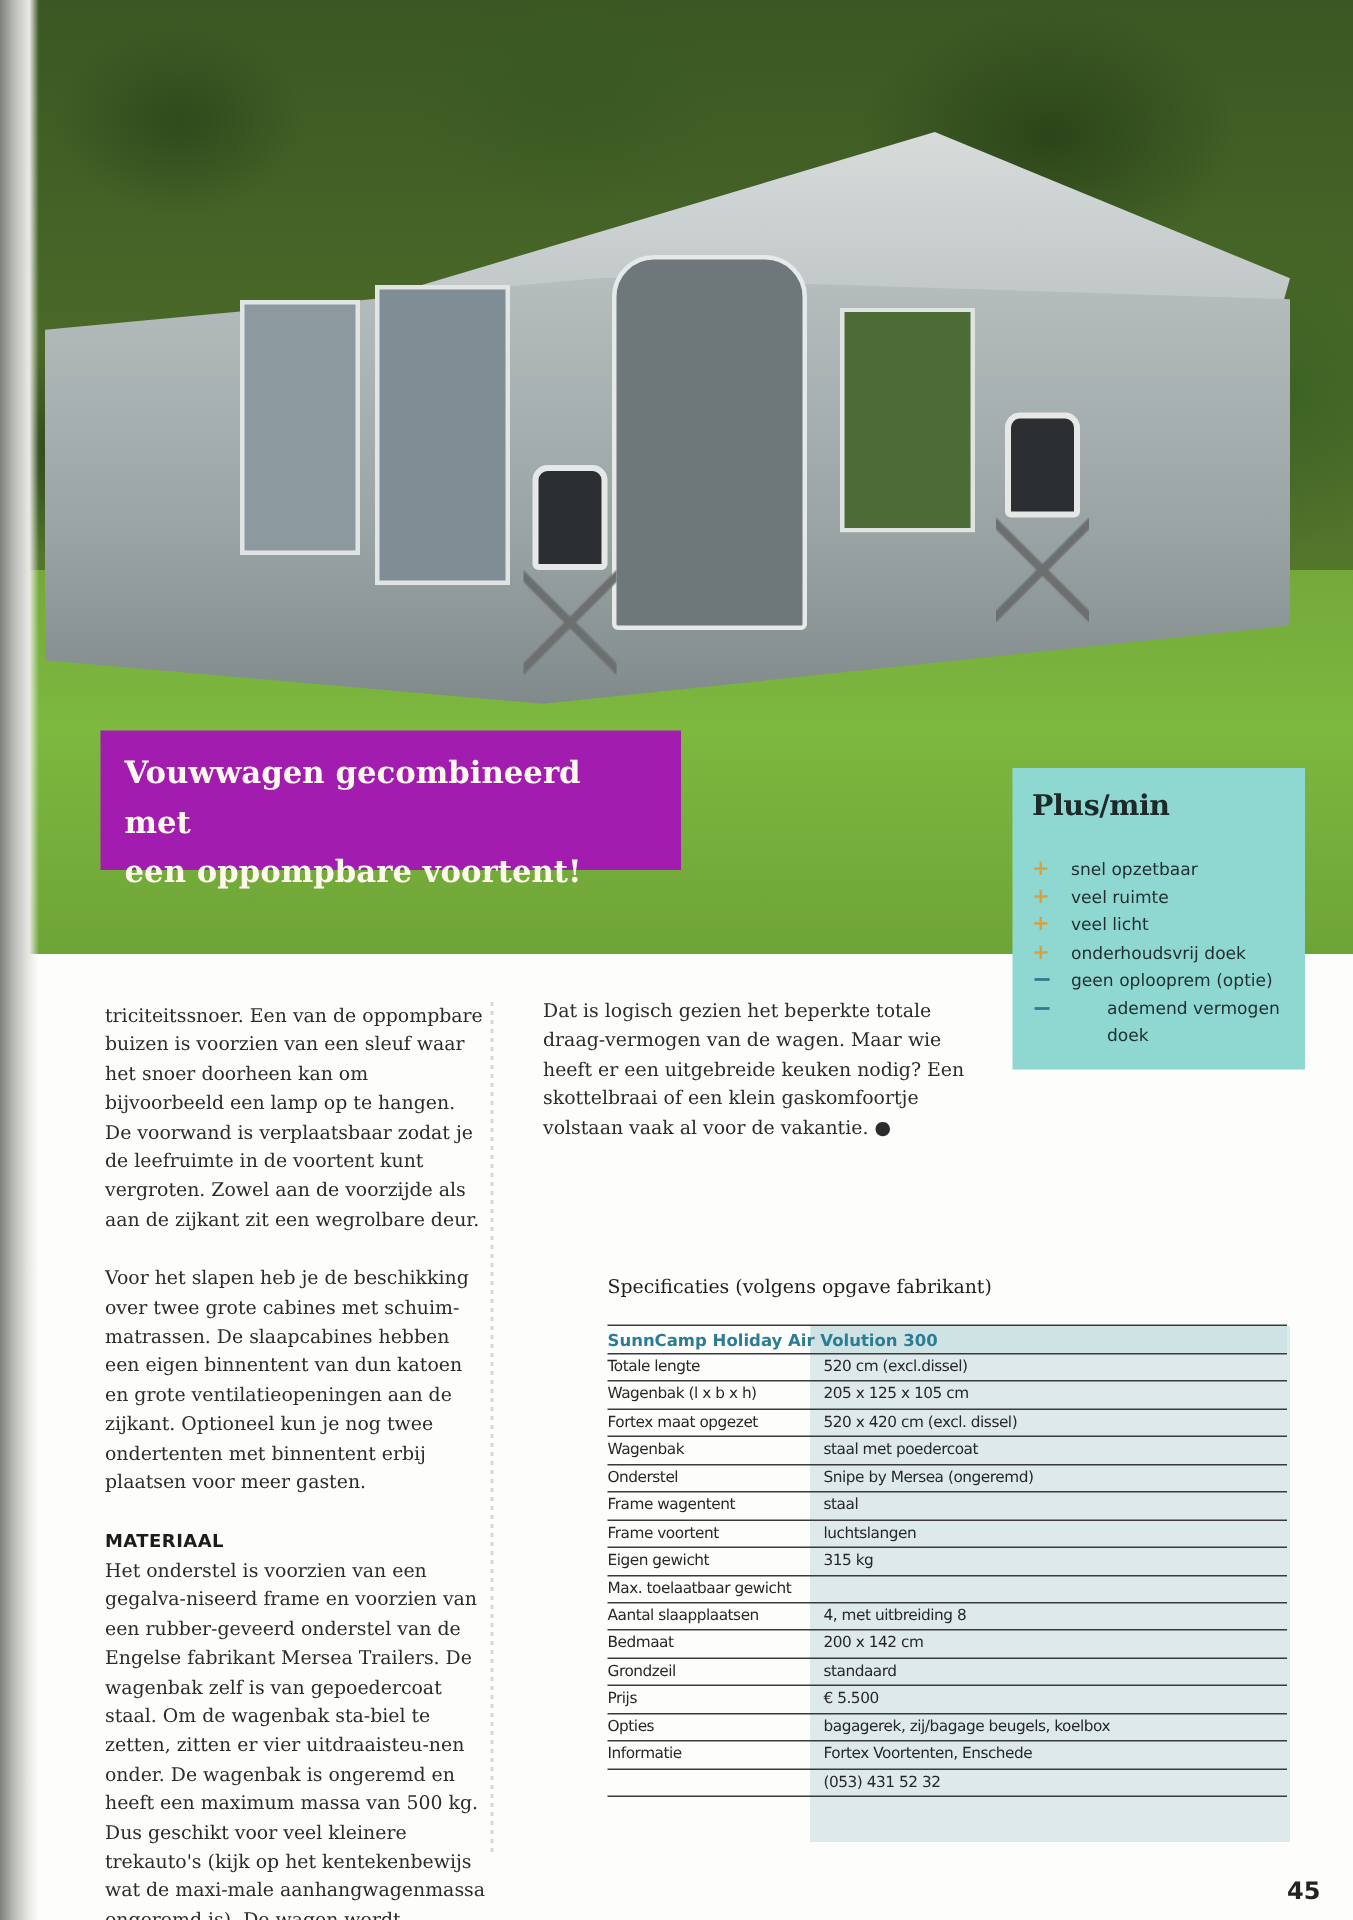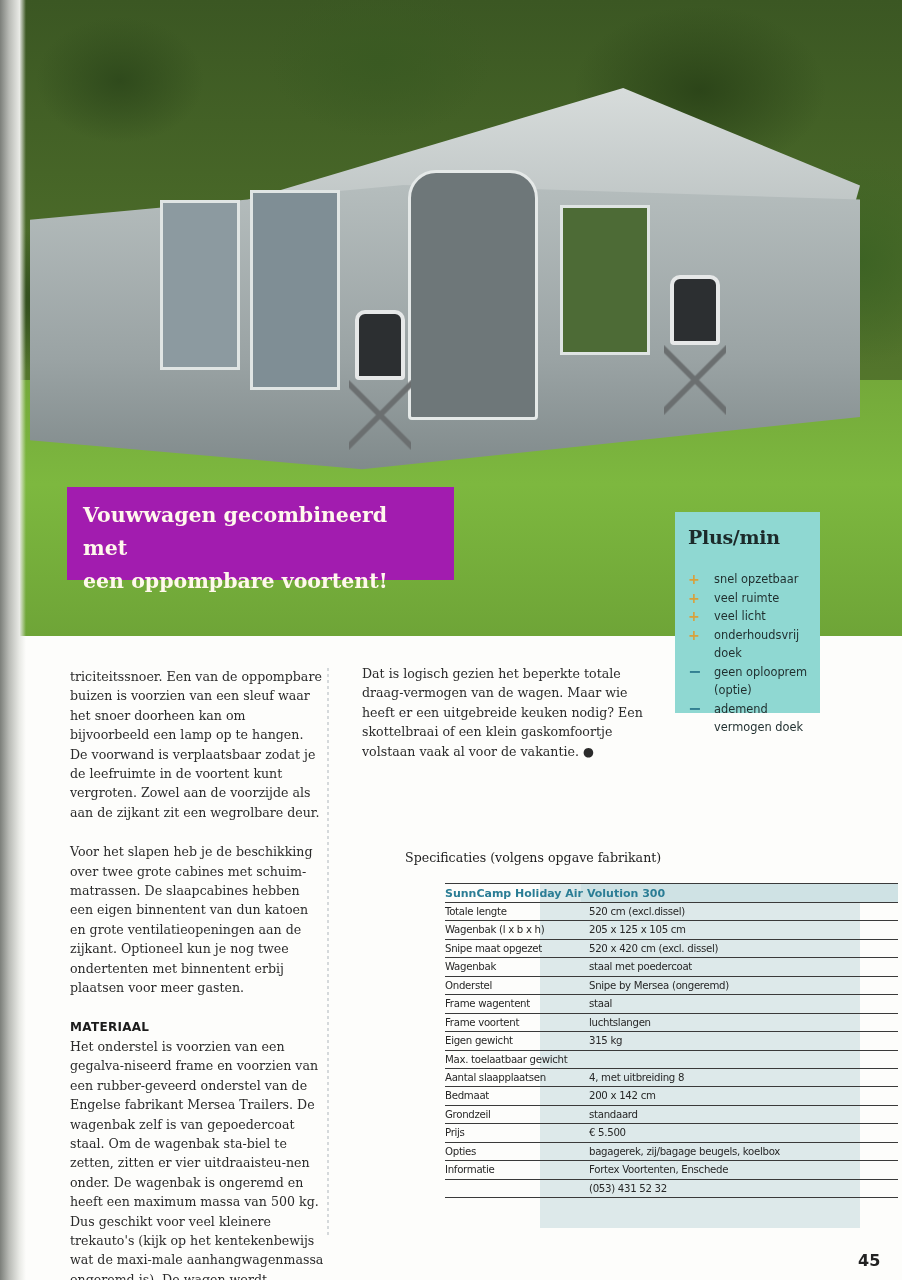--- a/index.html
+++ b/index.html
@@ -39,41 +39,41 @@
   .chair .back { position: absolute; left: 10px; top: 0; width: 50px; height: 70px; background: #2c2f31; border: 4px solid #e6e8e8; border-radius: 10px 10px 4px 4px; }
   .chair .legs { position: absolute; left: 4px; top: 70px; width: 62px; height: 70px;
     background: linear-gradient(45deg, transparent 46%, #6b6f70 48%, #6b6f70 52%, transparent 54%),
                 linear-gradient(-45deg, transparent 46%, #6b6f70 48%, #6b6f70 52%, transparent 54%); }
 
   
   .headline { position: absolute; left: 67px; top: 487px; width: 387px; height: 93px; background: #a21caf;
     padding: 12px 16px; color: #fff8ec; font-family: "DejaVu Serif", serif; font-weight: bold; font-size: 20.5px; line-height: 33px; z-index: 3; }
 
   
-  .plusmin { position: absolute; left: 675px; top: 512px; width: 145px; height: 201px; background: #8fd8d2; z-index: 4; padding: 14px 0 0 13px; }
+  .plusmin { position: absolute; left: 675px; top: 512px; width: 195px; height: 201px; background: #8fd8d2; z-index: 4; padding: 14px 0 0 13px; }
   .plusmin h3 { font-family: "DejaVu Serif", serif; font-weight: bold; font-size: 19px; color: #1c2a2a; letter-spacing: -0.3px; margin-bottom: 22px; }
   .pm-list { list-style: none; }
   .pm-item { display: flex; align-items: flex-start; font-family: "DejaVu Sans", sans-serif; font-size: 11.4px; color: #1f2e2e; line-height: 18.5px; }
   .pm-sign { width: 26px; flex: 0 0 26px; font-weight: bold; font-size: 14px; line-height: 18px; }
   .pm-sign.plus { color: #d8a13c; }
   .pm-sign.min { color: #2f7c8f; font-size: 16px; }
 
   
   .col { position: absolute; font-family: "DejaVu Serif", serif; font-size: 12.6px; line-height: 19.4px; color: #2b2b2b; }
   .col p { margin: 0; }
   .col1 { left: 70px; top: 667px; width: 256px; }
   .col1 .gap { height: 20px; }
   .col1 h4 { font-family: "DejaVu Sans", sans-serif; font-weight: bold; font-size: 12px; color: #1c1c1c; line-height: 19.4px; letter-spacing: 0.3px; }
   .col2 { left: 362px; top: 664px; width: 296px; }
   .divider-dots { position: absolute; left: 327px; top: 668px; width: 2px; height: 568px;
     background: repeating-linear-gradient(to bottom, #d5d9db 0 3px, transparent 3px 6px); }
 
   
   .spec-title { position: absolute; left: 405px; top: 850px; font-family: "DejaVu Serif", serif; font-size: 12.6px; color: #1d1d1d; }
-  .spec-table { position: absolute; left: 405px; top: 883px; width: 453px; border-top: 1.5px solid #3a3a3a; margin-left: 40px; }
+  .spec-table { position: absolute; left: 405px; top: 883px; width: 453px; border-top: 1.5px solid #3a3a3a; }
   .spec-bg { position: absolute; left: 540px; top: 884px; width: 320px; height: 344px; background: #dde9ea; }
   .spec-header { height: 19px; font-family: "DejaVu Sans", sans-serif; font-weight: bold; font-size: 11px; color: #2b7d95; line-height: 19px; border-bottom: 1.5px solid #3a3a3a; background: linear-gradient(to right, rgba(255,255,255,0) 30%, #cfe2e4 30%); }
   .spec-row { display: flex; height: 18.45px; border-bottom: 1.2px solid #3a3a3a; font-family: "DejaVu Sans", sans-serif; font-size: 10.2px; color: #272727; line-height: 17px; }
   .spec-row .k { width: 144px; flex: 0 0 144px; letter-spacing: -0.3px; }
   .spec-row .v { flex: 1; letter-spacing: -0.3px; }
 
   .page-number { position: absolute; left: 858px; top: 1251px; font-family: "DejaVu Sans", sans-serif; font-weight: bold; font-size: 16px; color: #222; text-align: center; }
 </style>
 </head>
 <body>
@@ -122,21 +122,21 @@
     <li class="pm-item">
         <span class="pm-sign plus">+</span>
         <span>onderhoudsvrij doek</span>
       </li>
     <li class="pm-item">
         <span class="pm-sign min">−</span>
         <span>geen oplooprem (optie)</span>
       </li>
     <li class="pm-item">
         <span class="pm-sign min">−</span>
-        <span style="width:130px;">ademend vermogen doek</span>
+        <span style="width:130px;margin-left:24px;">ademend vermogen doek</span>
       </li>
   </ul>
 </div>
 
 <div class="col col1">
   <p>triciteitssnoer. Een van de oppompbare buizen is voorzien van een sleuf waar het snoer doorheen kan om bijvoorbeeld een lamp op te hangen.</p>
   <p>De voorwand is verplaatsbaar zodat je de leefruimte in de voortent kunt vergroten. Zowel aan de voorzijde als aan de zijkant zit een wegrolbare deur.</p>
   <div class="gap"></div>
   <p>Voor het slapen heb je de beschikking over twee grote cabines met schuim-matrassen. De slaapcabines hebben een eigen binnentent van dun katoen en grote ventilatieopeningen aan de zijkant. Optioneel kun je nog twee ondertenten met binnentent erbij plaatsen voor meer gasten.</p>
   <div class="gap"></div>
@@ -156,21 +156,21 @@
   <div class="spec-header">SunnCamp Holiday Air Volution 300</div>
   <div class="spec-row">
       <span class="k">Totale lengte</span>
       <span class="v">520 cm (excl.dissel)</span>
     </div>
   <div class="spec-row">
       <span class="k">Wagenbak (l x b x h)</span>
       <span class="v">205 x 125 x 105 cm</span>
     </div>
   <div class="spec-row">
-      <span class="k">Snipe maat opgezet</span>
+      <span class="k">Fortex maat opgezet</span>
       <span class="v">520 x 420 cm (excl. dissel)</span>
     </div>
   <div class="spec-row">
       <span class="k">Wagenbak</span>
       <span class="v">staal met poedercoat</span>
     </div>
   <div class="spec-row">
       <span class="k">Onderstel</span>
       <span class="v">Snipe by Mersea (ongeremd)</span>
     </div>

